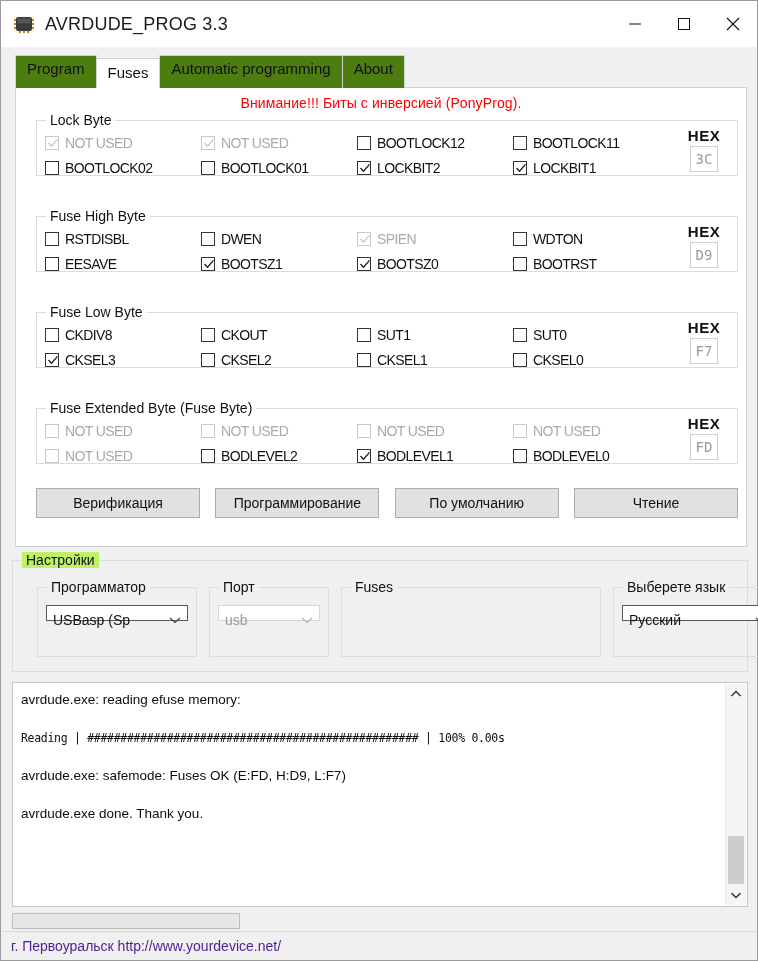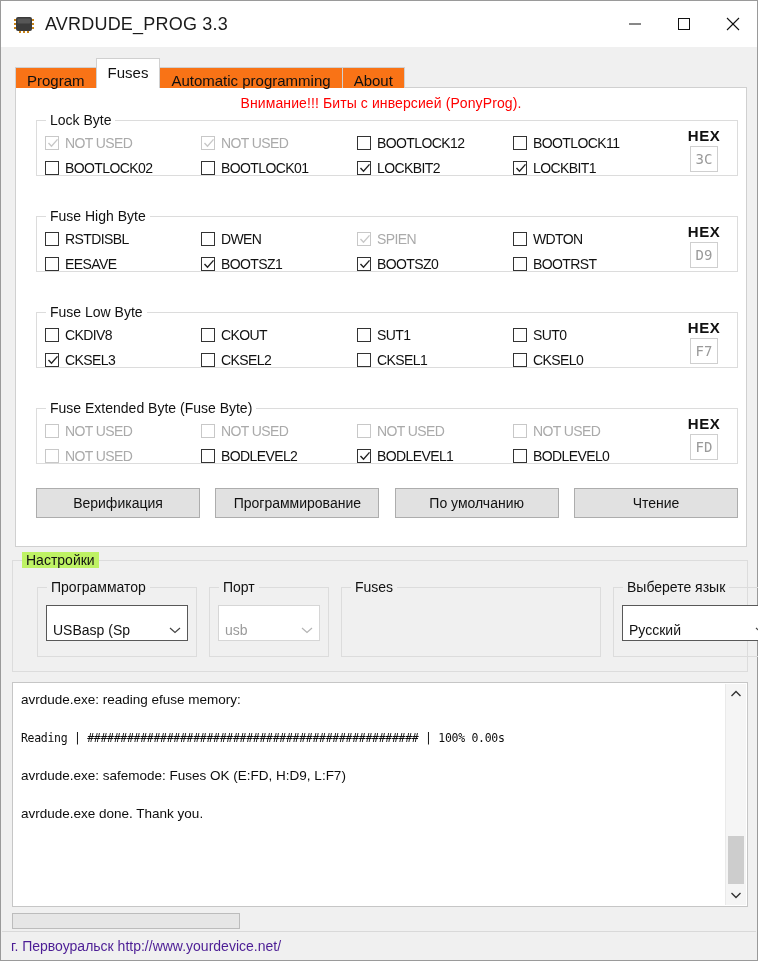--- a/index.html
+++ b/index.html
@@ -67,24 +67,24 @@
   
   .tabstrip {
     position: relative;
     height: 29px;
     margin: 12px 0 0 14px;
     display: flex;
     align-items: flex-end;
     z-index: 3;
   }
   .tab {
-    height: 21px;
+    height: 33px;
     line-height: 25px;
     padding: 0 11px;
-    background: #f97316;
+    background: #4d7c0f;
     border: 1px solid #d0d0d0;
     border-bottom: none;
     font-size: 15px;
     color: #111;
     margin-right: -1px;
     white-space: nowrap;
     box-sizing: border-box;
   }
   .tab.active {
     background: #ffffff;
@@ -249,21 +249,21 @@
     height: 70px;
     box-sizing: border-box;
     border: 1px solid #dcdcdc;
   }
   .subgroup > .gb-title { background: #f0f0f0; }
 
   .combo {
     position: absolute;
     left: 8px;
     top: 17px;
-    height: 36px;
+    height: 16px;
     box-sizing: border-box;
     border: 1px solid #585858;
     background: #ffffff;
     display: flex;
     align-items: center;
     padding: 13px 0 0 6px;
     font-size: 14px;
     color: #111;
   }
   .combo.disabled {

